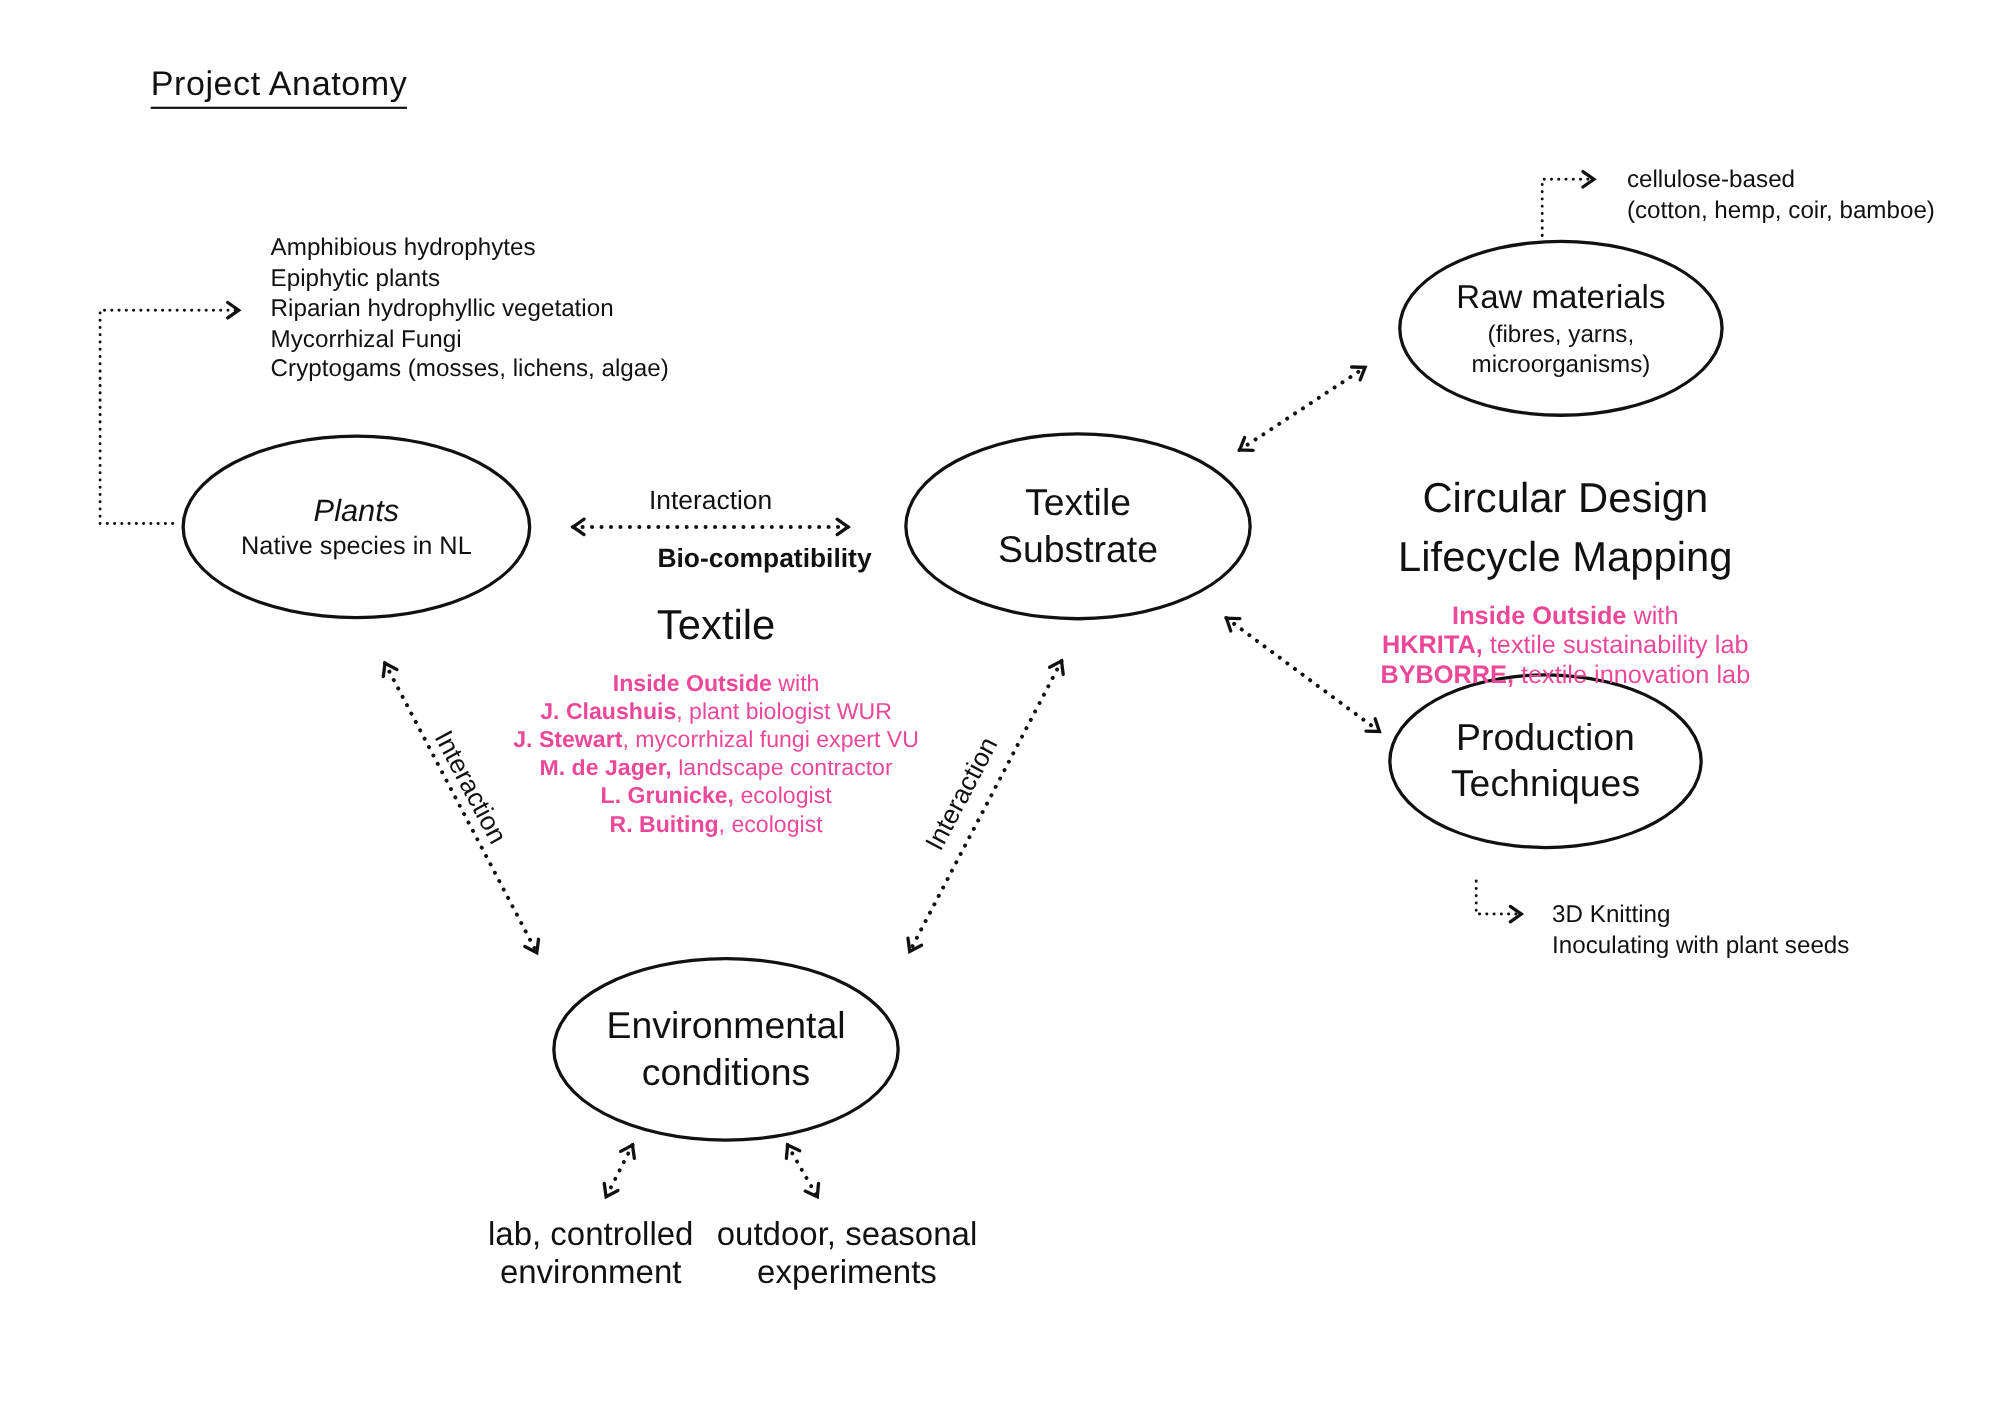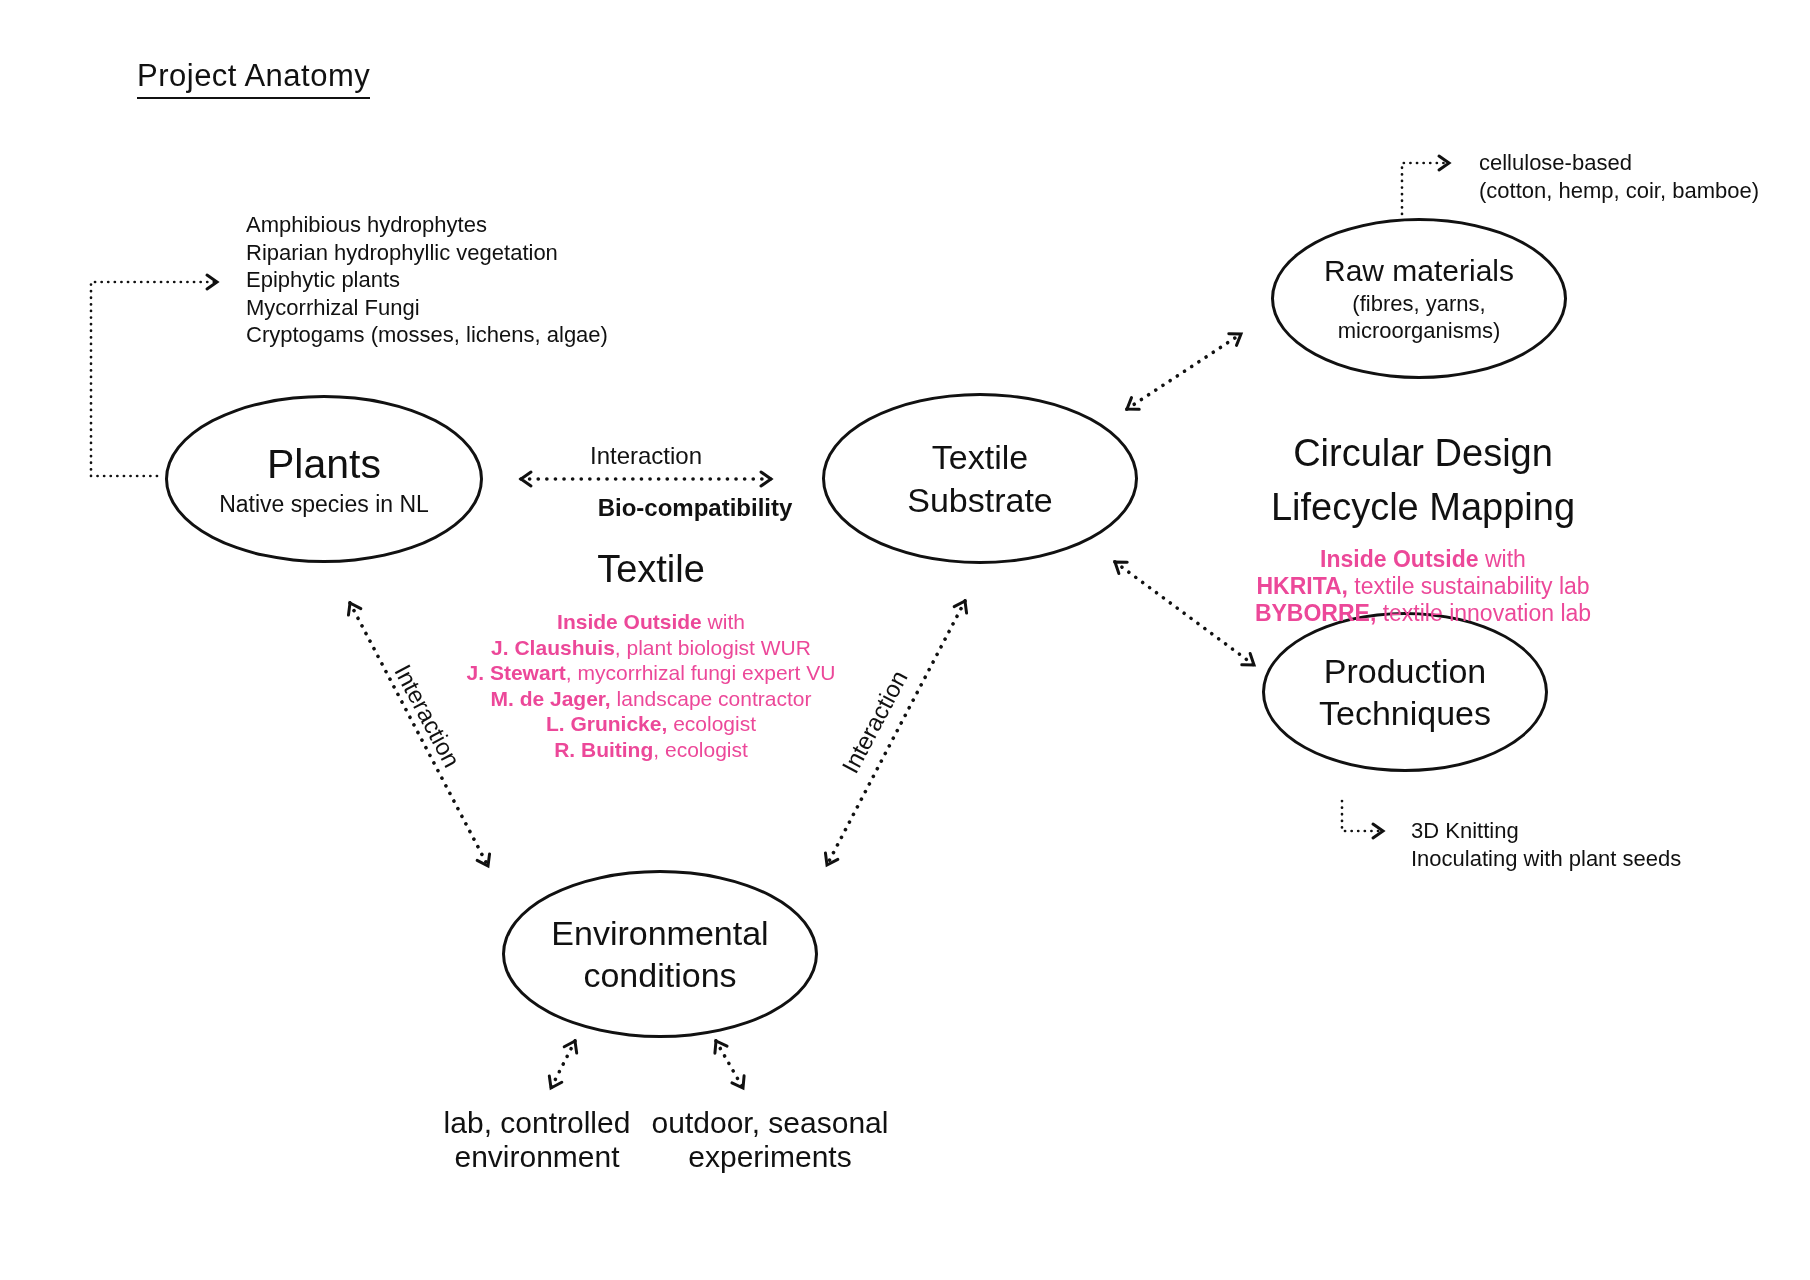--- a/index.html
+++ b/index.html
@@ -17,21 +17,21 @@
     letter-spacing:0.5px;border-bottom:2.5px solid #111;padding-bottom:3px;
   }
   .node{
     position:absolute;border:3px solid #111;border-radius:50%;
     display:flex;flex-direction:column;align-items:center;justify-content:center;
     text-align:center;background:#fff;
   }
   .node-title{font-size:34px;line-height:1.25;}
   .node-sub{font-size:23px;line-height:1.25;}
   #plants-node{left:136px;top:395px;width:312px;height:162px;}
-  #plants-node .node-title{font-size:41px;}
+  #plants-node .node-title{font-size:28px;font-style:italic;}
   #textile-substrate-node{left:793px;top:393px;width:310px;height:165px;}
   #raw-materials-node{left:1242px;top:218px;width:290px;height:155px;}
   #raw-materials-node .node-title{font-size:30px;text-align:right;}
   #raw-materials-node .node-sub{font-size:22px;}
   #production-techniques-node{left:1233px;top:612px;width:280px;height:154px;}
   #environmental-conditions-node{left:473px;top:870px;width:310px;height:162px;}
 
   .species-list{position:absolute;left:217px;top:211px;font-size:22px;line-height:27.5px;}
 
   .edge-label{position:absolute;transform:translate(-50%,-50%);font-size:24px;white-space:nowrap;}
@@ -87,22 +87,22 @@
 
     <path class="dotted dots-big" marker-start="url(#ah)" marker-end="url(#ah)" d="M 546 1041 L 522 1088"></path>
 
     <path class="dotted dots-big" marker-start="url(#ah)" marker-end="url(#ah)" d="M 687 1041 L 714 1088"></path>
   </svg>
 
   <div class="page-title">Project Anatomy</div>
 
   <div class="species-list">
     <div>Amphibious hydrophytes</div>
+    <div>Epiphytic plants</div>
     <div>Riparian hydrophyllic vegetation</div>
-    <div>Epiphytic plants</div>
     <div>Mycorrhizal Fungi</div>
     <div>Cryptogams (mosses, lichens, algae)</div>
   </div>
 
   <div class="node" id="plants-node">
     <div class="node-title">Plants</div>
     <div class="node-sub">Native species in NL</div>
   </div>
 
   <div class="node" id="textile-substrate-node">

